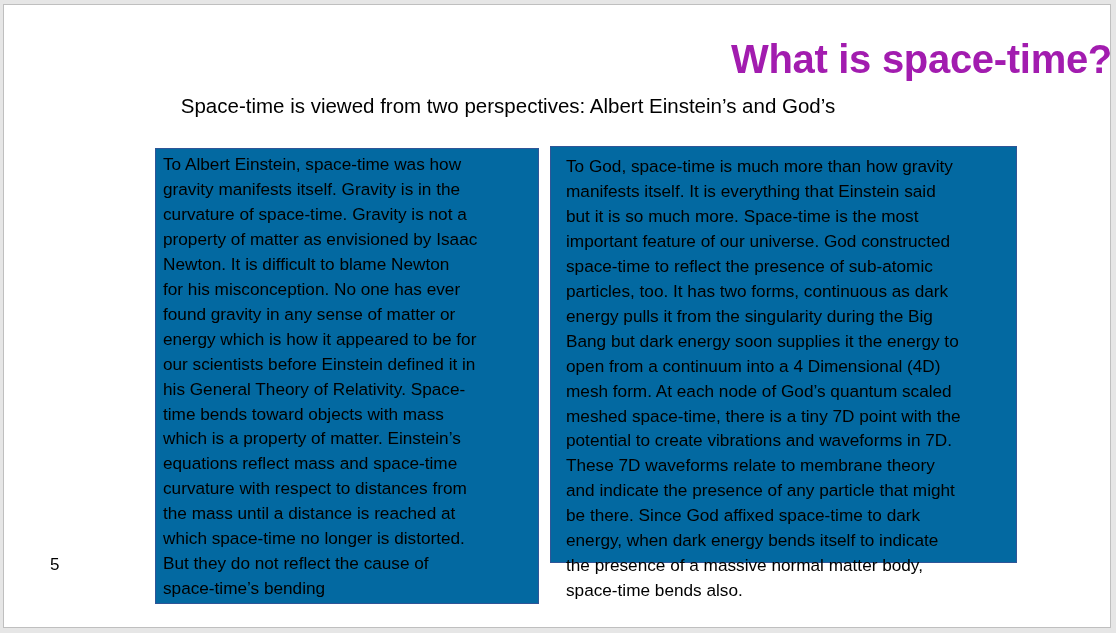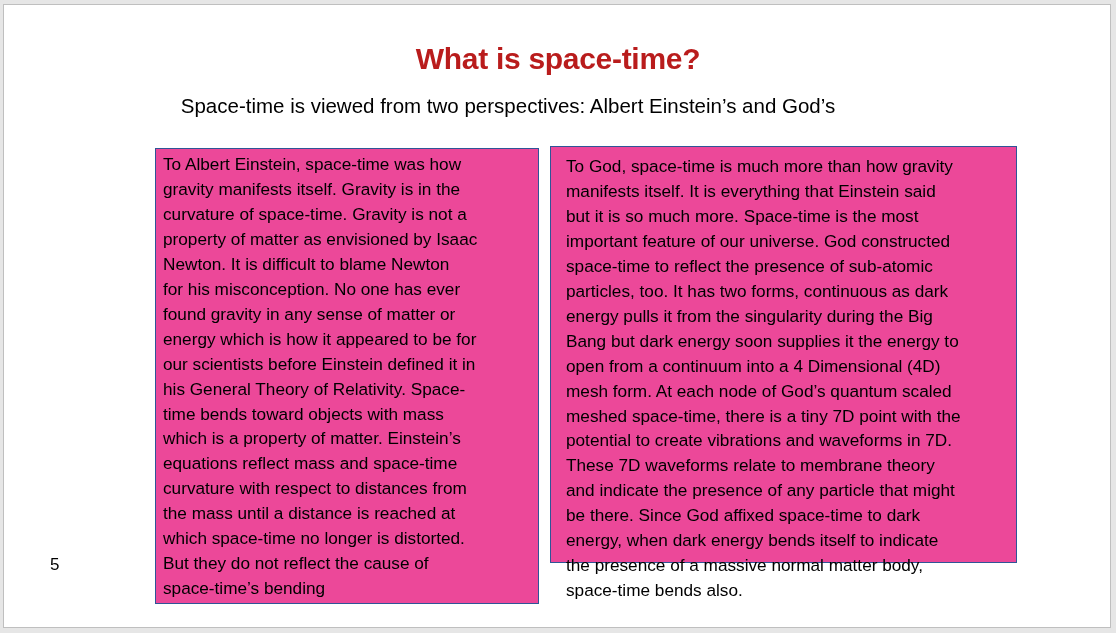--- a/index.html
+++ b/index.html
@@ -18,44 +18,44 @@
       height: 624px;
       background: #ffffff;
       border: 1px solid #bfbfbf;
       box-sizing: border-box;
     }
     .title {
       position: absolute;
       left: 0;
       top: 36px;
       width: 1108px;
-      text-align: center;
+      text-align: right;
       font-family: "Liberation Sans", sans-serif;
       font-weight: bold;
-      font-size: 30px;
+      font-size: 40px;
       line-height: 36px;
-      color: #b91c1c;
+      color: #a21caf;
       letter-spacing: -0.3px;
     }
     .subtitle {
       position: absolute;
       left: 0;
       top: 88px;
       width: 1008px;
       text-align: center;
       font-family: "Liberation Sans", sans-serif;
       font-size: 20.5px;
       line-height: 26px;
       color: #000;
     }
     .textbox {
       position: absolute;
       border: 1px solid #2f5597;
       box-sizing: border-box;
-      background: #ec4899;
+      background: #0369a1;
       font-family: "Liberation Sans", sans-serif;
       font-size: 17.2px;
       line-height: 24.95px;
       color: #000;
       white-space: pre-line;
     }
     .box-left {
       left: 151px;
       top: 143px;
       width: 384px;

